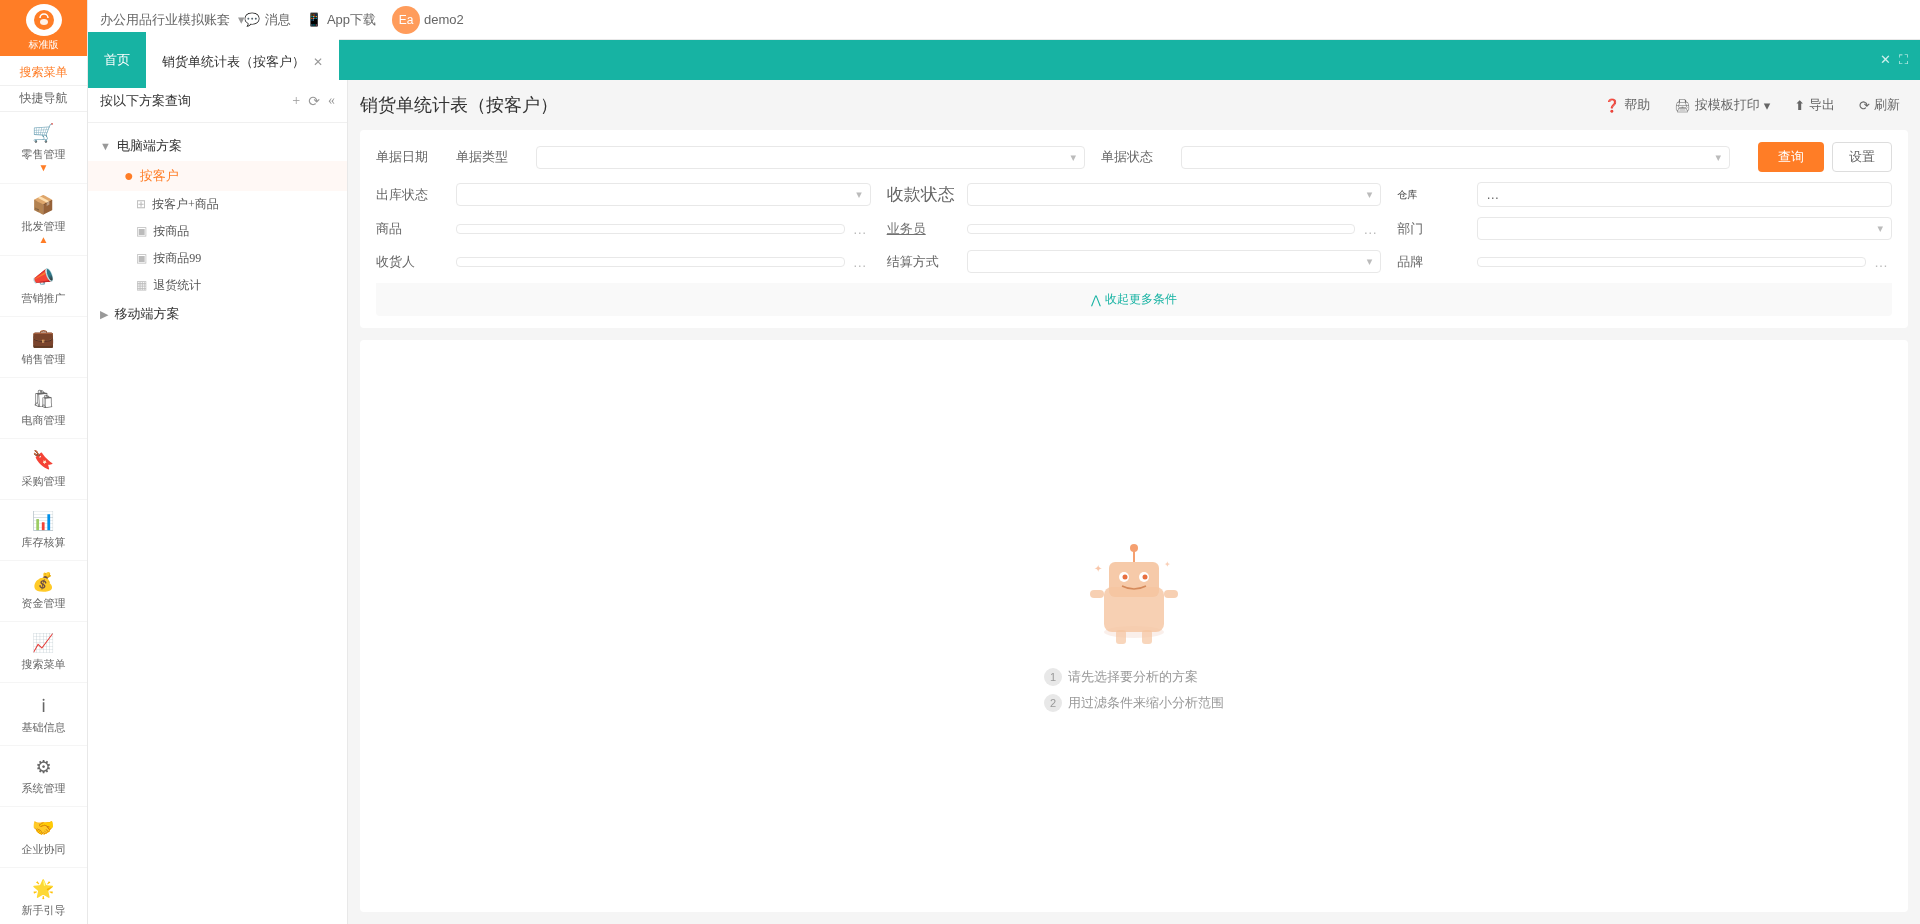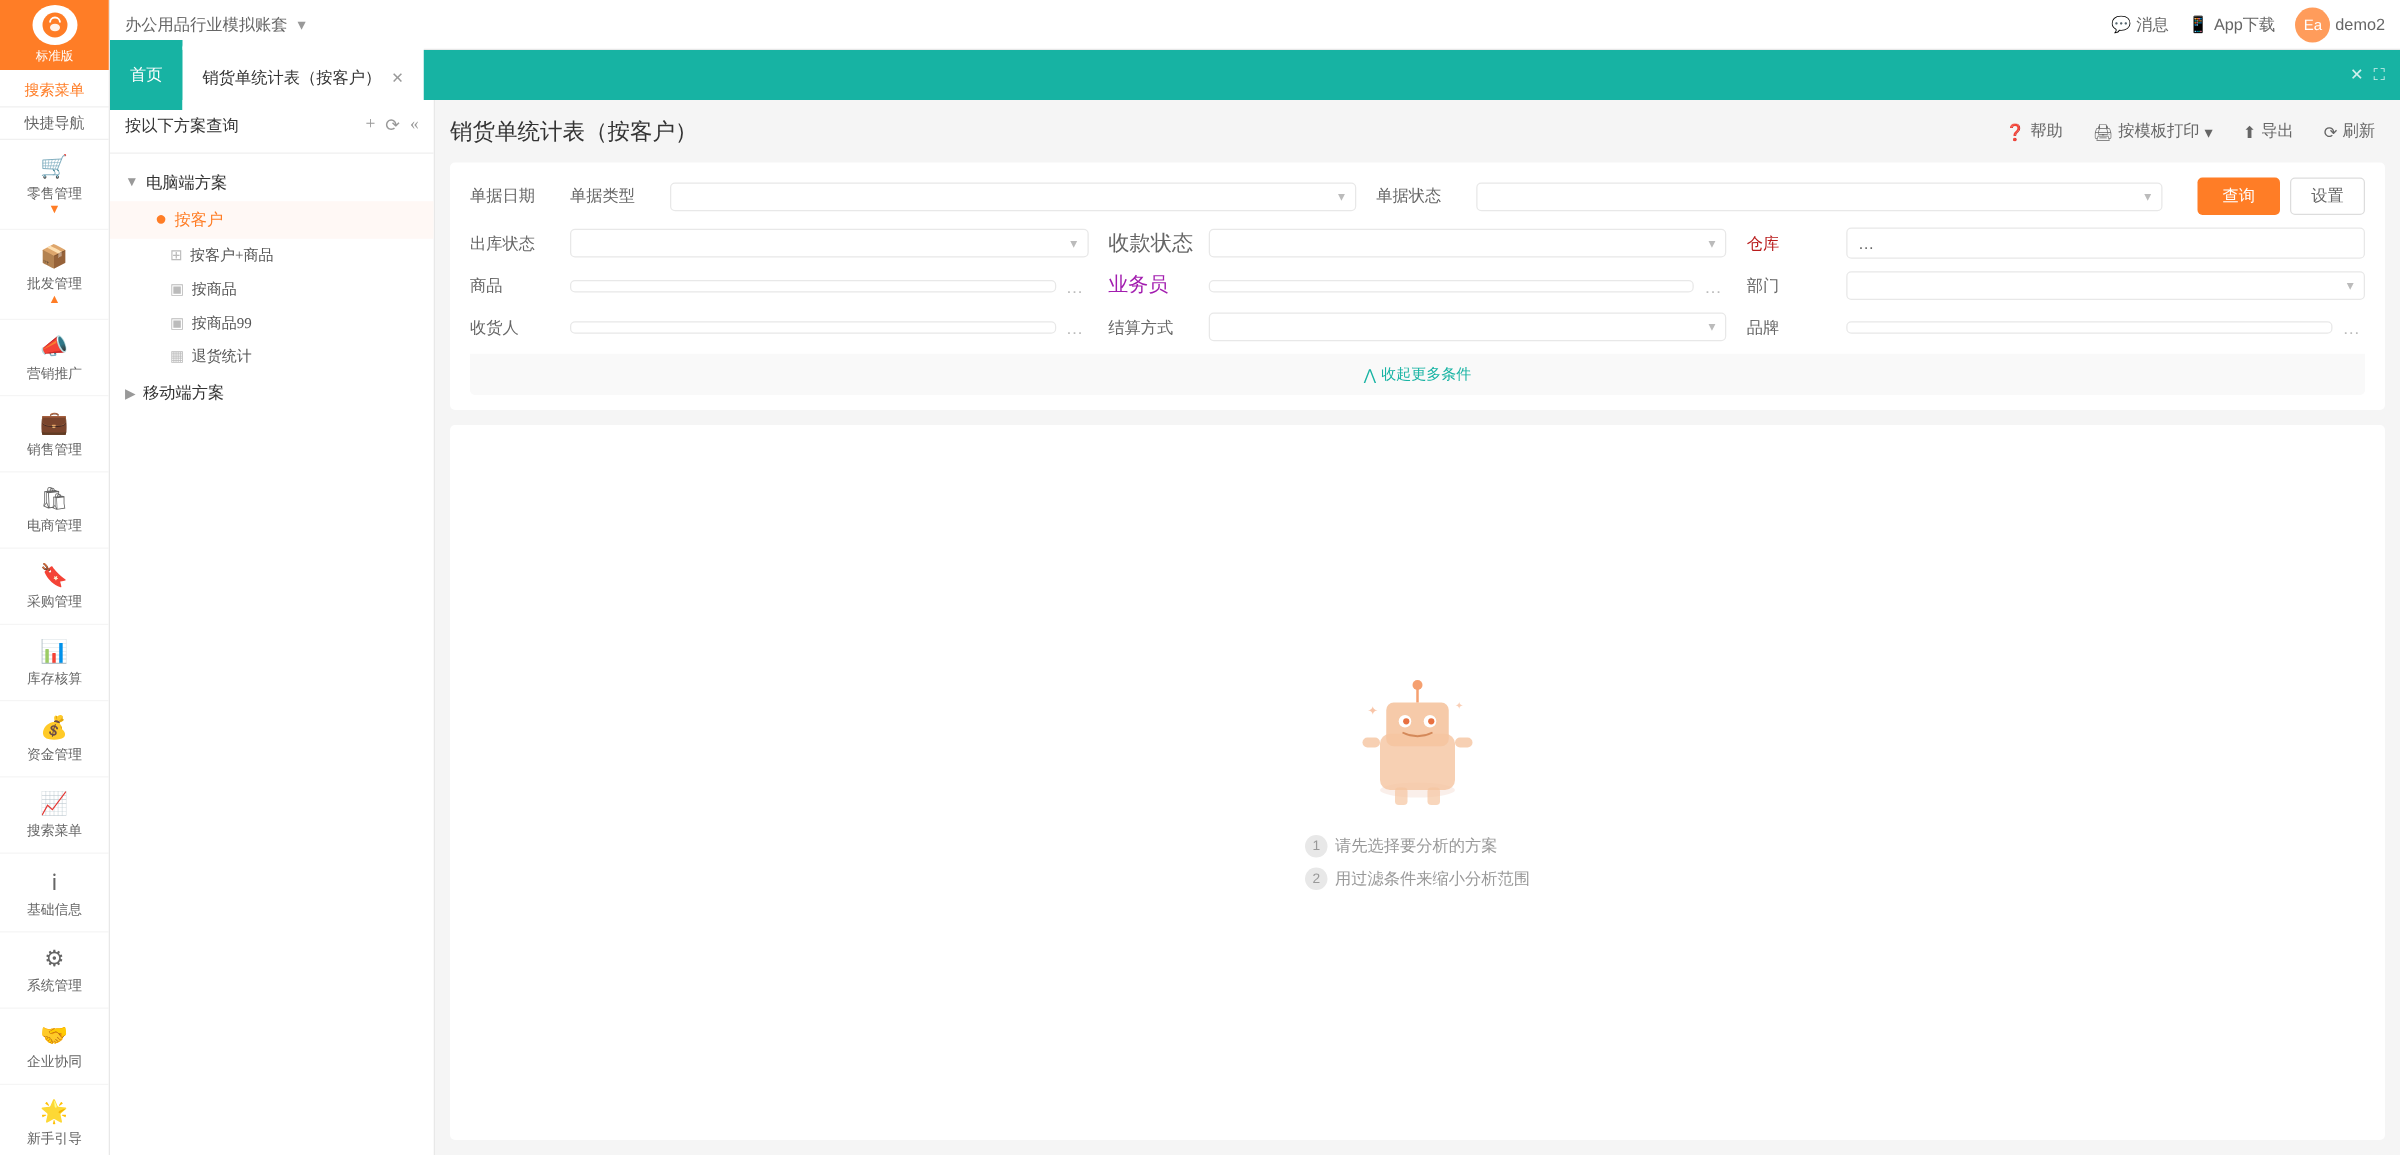--- a/index.html
+++ b/index.html
@@ -17,21 +17,21 @@
     .sidebar-search { padding: 8px 8px 4px; font-size: 12px; color: #ff7d26; text-align: center; cursor: pointer; border-bottom: 1px solid #f0f0f0; }
     .sidebar-nav { padding: 4px 0; font-size: 12px; color: #666; text-align: center; cursor: pointer; border-bottom: 1px solid #f0f0f0; }
     .sidebar-item { padding: 10px 4px; display: flex; flex-direction: column; align-items: center; cursor: pointer; color: #666; font-size: 12px; border-bottom: 1px solid #f5f5f5; }
     .sidebar-item .item-icon { font-size: 18px; margin-bottom: 3px; }
     .sidebar-item .item-label { font-size: 11px; }
 
     
     .main-area { flex: 1; display: flex; flex-direction: column; overflow: hidden; }
 
     
-    .topbar { height: 40px; background: #fff; border-bottom: 1px solid #e8e8e8; display: flex; align-items: center; justify-content: space-between; padding: 0 12px; flex-shrink: 0; }
+    .topbar { height: 40px; background: #fff; border-bottom: 1px solid #e8e8e8; display: flex; align-items: center; padding: 0 12px; flex-shrink: 0; }
     .topbar-left { display: flex; align-items: center; gap: 8px; color: #666; font-size: 13px; }
     .topbar-right { display: flex; align-items: center; gap: 16px; color: #666; font-size: 13px; }
     .topbar-right-item { display: flex; align-items: center; gap: 4px; cursor: pointer; }
     .user-avatar { width: 28px; height: 28px; border-radius: 50%; background: #ff9c5b; display: flex; align-items: center; justify-content: center; color: #fff; font-size: 12px; overflow: hidden; }
 
     
     .tab-bar { height: 40px; background: #17b3a3; display: flex; align-items: center; padding: 0 0; flex-shrink: 0; }
     .tab-item { height: 56px; display: flex; align-items: center; padding: 0 16px; cursor: pointer; color: rgba(255,255,255,0.85); font-size: 13px; position: relative; }
     .tab-item.active { background: #fff; color: #333; border-radius: 4px 4px 0 0; margin-top: 4px; }
     .tab-item .tab-close { margin-left: 8px; color: #999; font-size: 12px; cursor: pointer; }
@@ -325,37 +325,37 @@
                 <span class="arrow">▾</span>
               </div>
             </div>
             <span style="width:80px;color:#666;font-size:17px;flex-shrink:0;margin-left:16px;">收款状态</span>
             <div style="flex:1;display:flex;align-items:center;">
               <div class="select-field select-wide">
                 <span></span>
                 <span class="arrow">▾</span>
               </div>
             </div>
-            <span style="width:80px;color:#b91c1c;font-size:13px;flex-shrink:0;margin-left:16px;">仓库</span>
+            <span style="width:80px;color:#404040;font-size:10px;flex-shrink:0;margin-left:16px;">仓库</span>
             <div style="flex:1;display:flex;align-items:center;">
               <div class="select-field select-wide">
                 <span>…</span>
               </div>
             </div>
           </div>
 
           <div class="filter-row">
             <span class="filter-label">商品</span>
             <div style="flex:1;display:flex;align-items:center;gap:4px;">
               <div class="select-field select-wide">
                 <span></span>
               </div>
               <span class="ellipsis-btn">…</span>
             </div>
-            <span style="width:80px;color:#a21caf;font-size:16px;flex-shrink:0;margin-left:16px;">业务员</span>
+            <span style="width:80px;color:#737373;font-size:13px;flex-shrink:0;margin-left:16px;text-decoration:underline;">业务员</span>
             <div style="flex:1;display:flex;align-items:center;gap:4px;">
               <div class="select-field select-wide">
                 <span></span>
               </div>
               <span class="ellipsis-btn">…</span>
             </div>
             <span style="width:80px;color:#666;font-size:13px;flex-shrink:0;margin-left:16px;">部门</span>
             <div style="flex:1;display:flex;align-items:center;">
               <div class="select-field select-wide">
                 <span></span>

